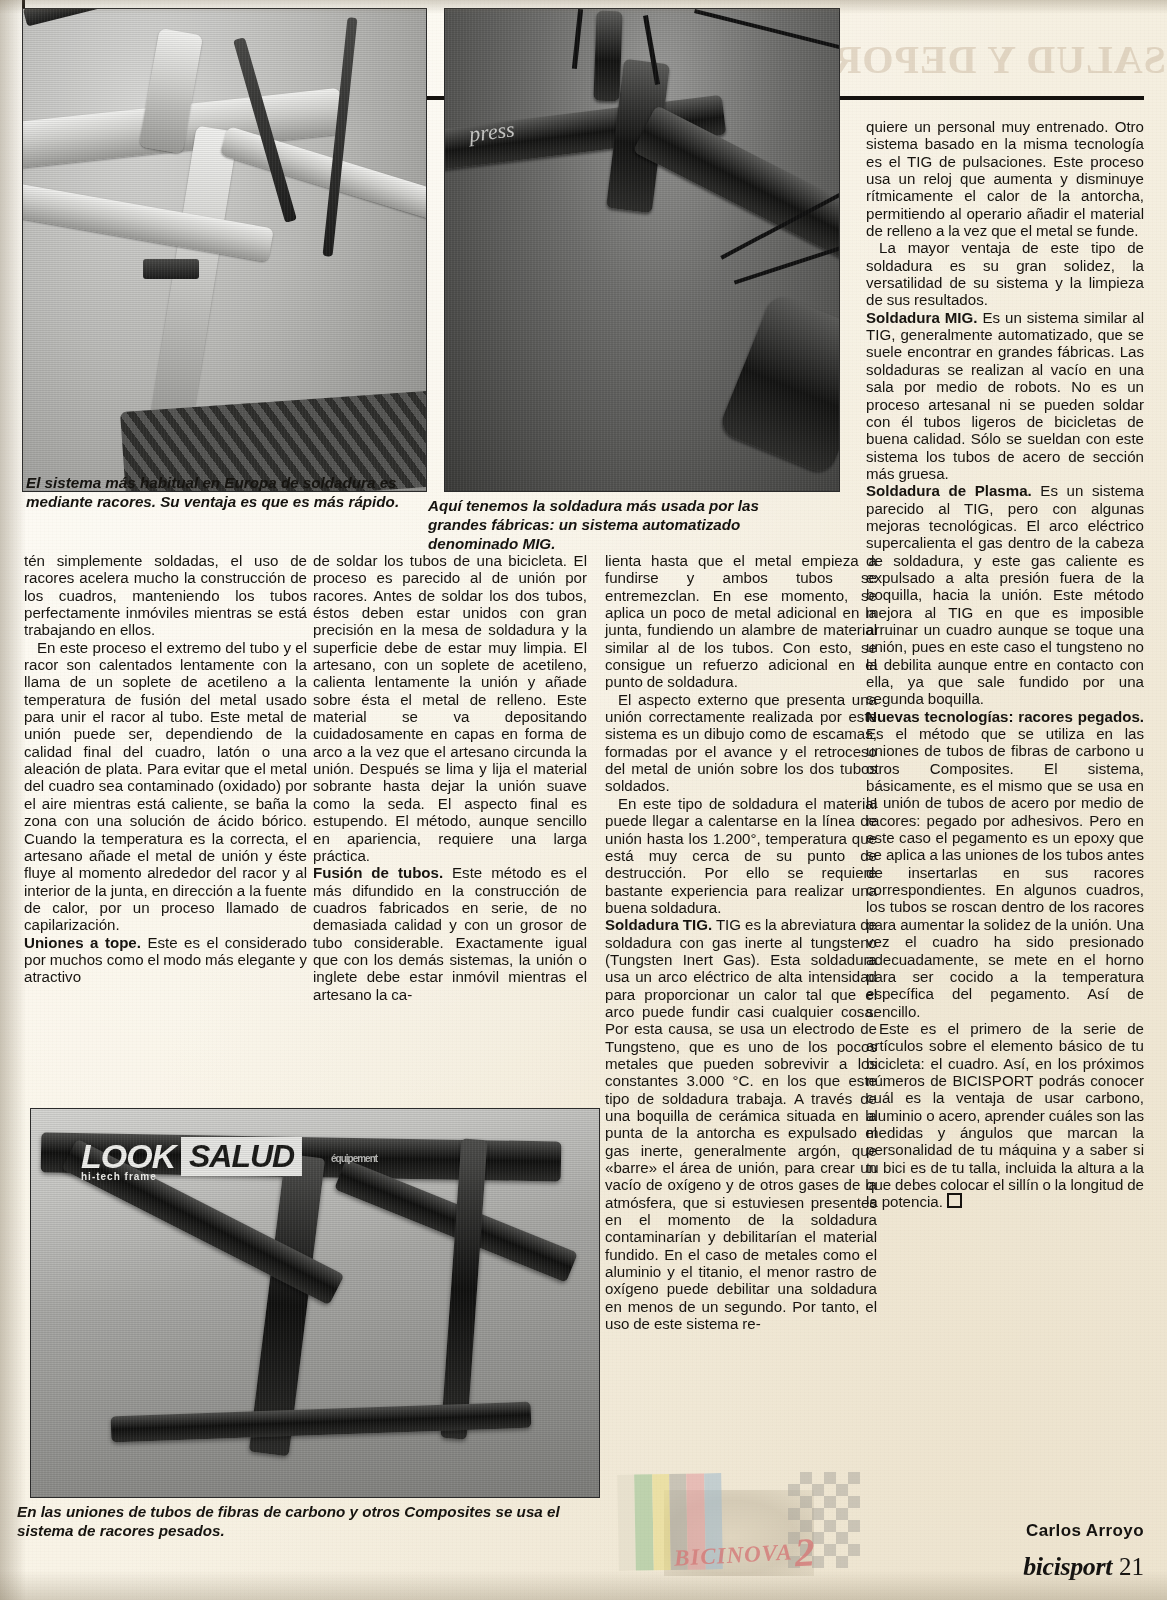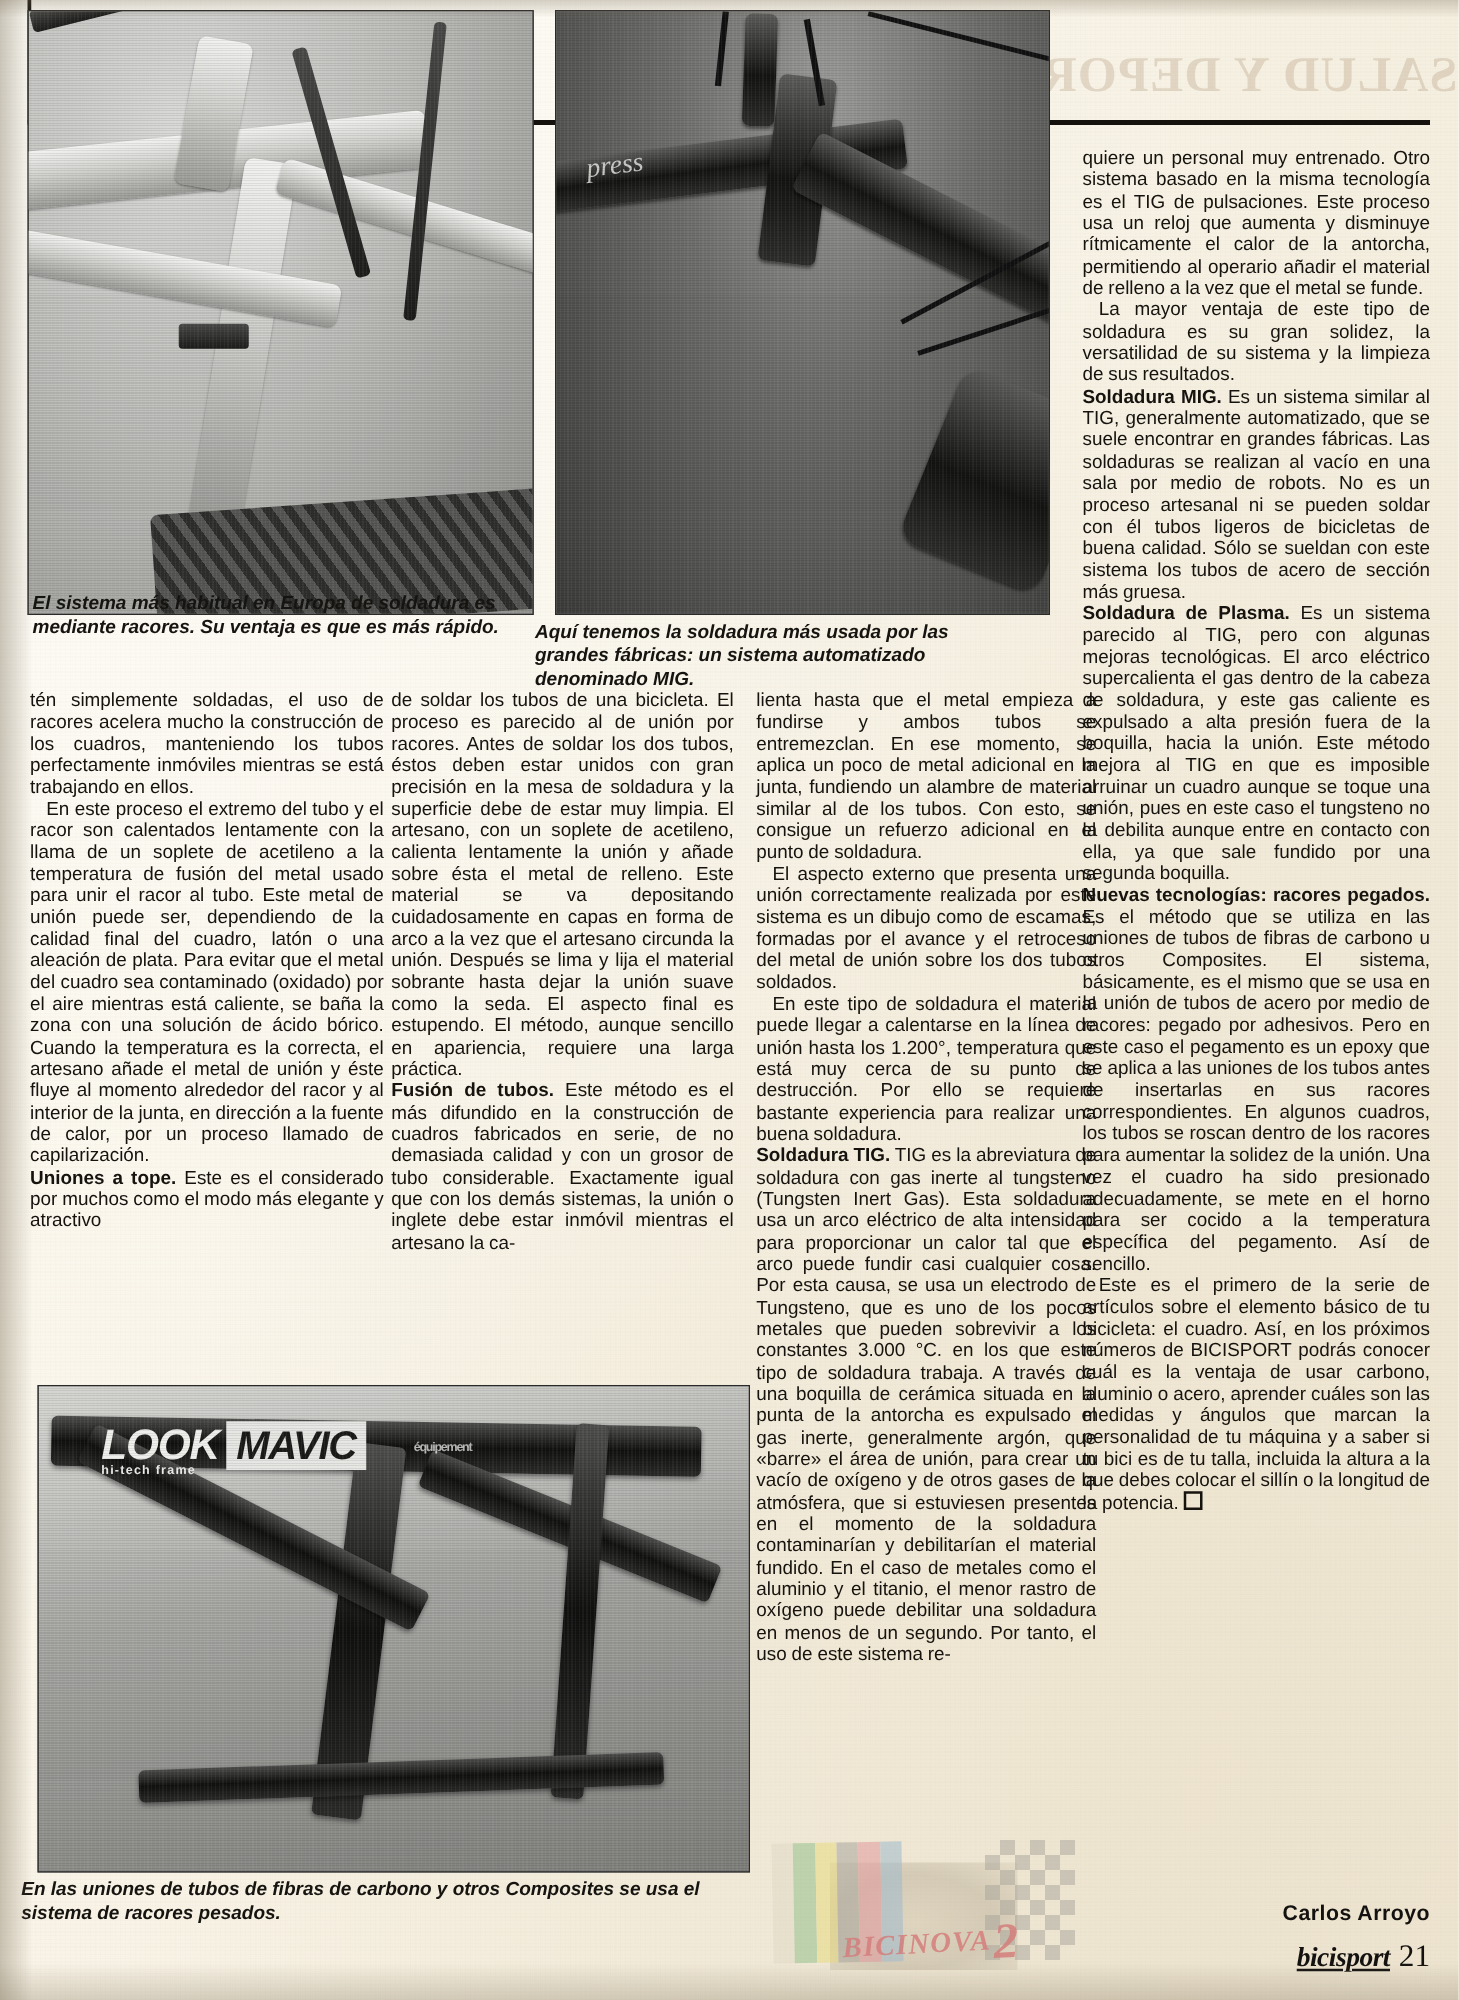--- a/index.html
+++ b/index.html
@@ -226,23 +226,22 @@
   .folio {
     position: absolute;
     left: 866px; top: 1552px; width: 278px;
     text-align: right;
     font-family: "Liberation Serif", serif;
     color: #141210;
   }
   .folio .mag {
     font-style: italic;
     font-weight: 700;
-    font-size: 22px;
+    font-size: 26px;
     letter-spacing: -.4px;
-    text-decoration: underline;
   }
   .folio .num {
     font-size: 25px;
     margin-left: 7px;
   }
 
   
   .watermark {
     position: absolute;
     left: 608px; top: 1468px;
@@ -341,21 +340,21 @@
   <div class="photo" id="photo-3">
     <div class="bg"></div>
     <div class="p3-tube" style="left:10px;top:28px;width:520px;height:40px;transform:rotate(1deg);"></div>
     <div class="p3-tube" style="left:236px;top:46px;width:40px;height:300px;transform:rotate(7deg);"></div>
     <div class="p3-tube" style="left:22px;top:96px;width:300px;height:34px;transform:rotate(27deg);"></div>
     <div class="p3-tube" style="left:300px;top:96px;width:250px;height:32px;transform:rotate(22deg);"></div>
     <div class="p3-tube" style="left:420px;top:30px;width:26px;height:300px;transform:rotate(4deg);"></div>
     <div class="p3-tube" style="left:80px;top:300px;width:420px;height:26px;transform:rotate(-2deg);"></div>
     <div class="p3-decal-look" style="left:50px;top:28px;font-size:34px;">LOOK</div>
     <div class="p3-decal-look" style="left:50px;top:62px;font-size:10px;letter-spacing:1px;font-style:normal;">hi-tech  frame</div>
-    <div class="p3-decal-look" style="left:150px;top:28px;font-size:32px;color:#1a1a18;background:#e6e6e3;padding:1px 8px;">MAVIC</div>
+    <div class="p3-decal-look" style="left:150px;top:28px;font-size:32px;color:#1a1a18;background:#e6e6e3;padding:1px 8px;">SALUD</div>
     <div class="p3-decal-look" style="left:300px;top:44px;font-size:10px;opacity:.75;font-style:normal;">équipement</div>
     <div class="grain"></div>
   </div>
 
   <div class="caption" id="caption-3">En las uniones de tubos de fibras de carbono y otros Composites se usa el sistema de racores pesados.</div>
 
   <div class="col" id="col-1">
     <p class="noindent">tén simplemente soldadas, el uso de racores acelera mucho la construcción de los cuadros, manteniendo los tubos perfectamente inmóviles mientras se está trabajando en ellos.</p>
     <p>En este proceso el extremo del tubo y el racor son calentados lentamente con la llama de un soplete de acetileno a la temperatura de fusión del metal usado para unir el racor al tubo. Este metal de unión puede ser, dependiendo de la calidad final del cuadro, latón o una aleación de plata. Para evitar que el metal del cuadro sea contaminado (oxidado) por el aire mientras está caliente, se baña la zona con una solución de ácido bórico. Cuando la temperatura es la correcta, el artesano añade el metal de unión y éste fluye al momento alrededor del racor y al interior de la junta, en dirección a la fuente de calor, por un proceso llamado de capilarización.</p>
     <p class="noindent"><b>Uniones a tope.</b><span> Este es el considerado por muchos como el modo más elegante y atractivo</span></p>

